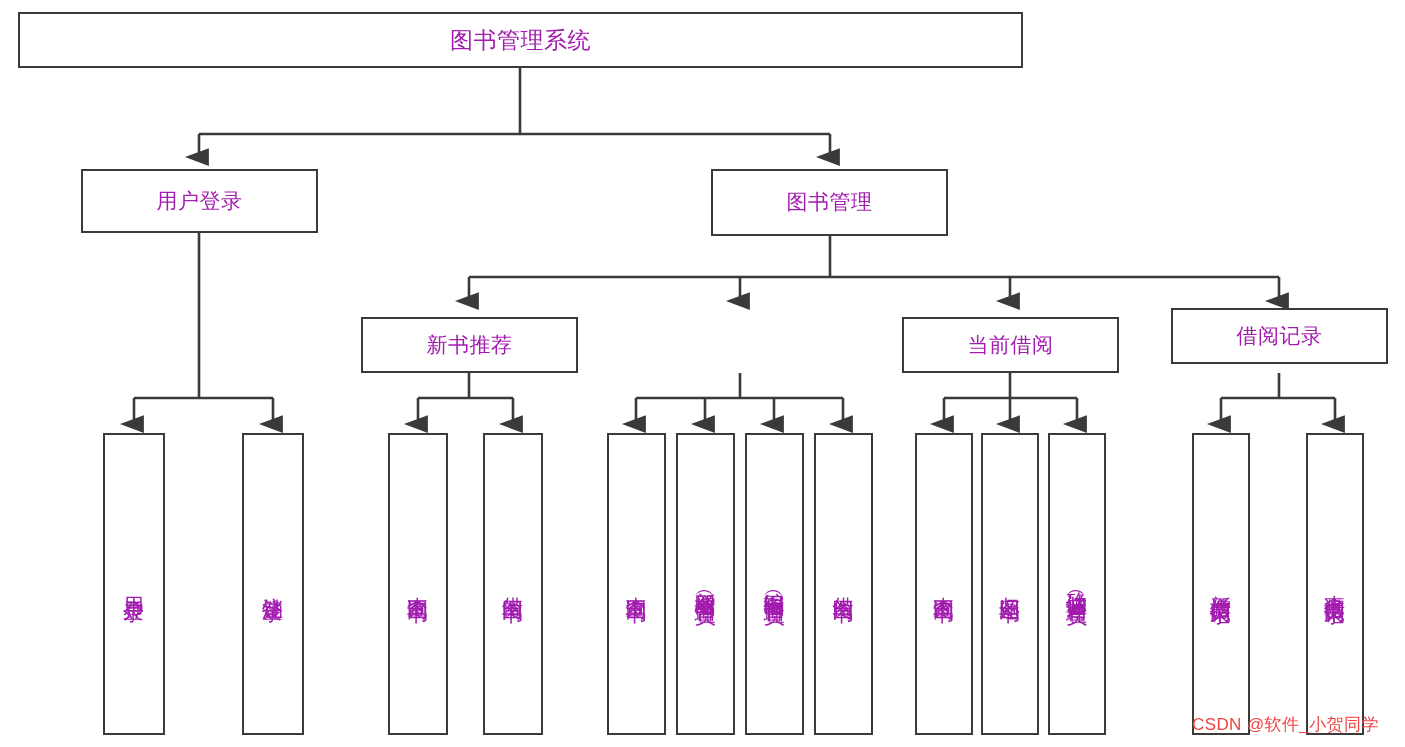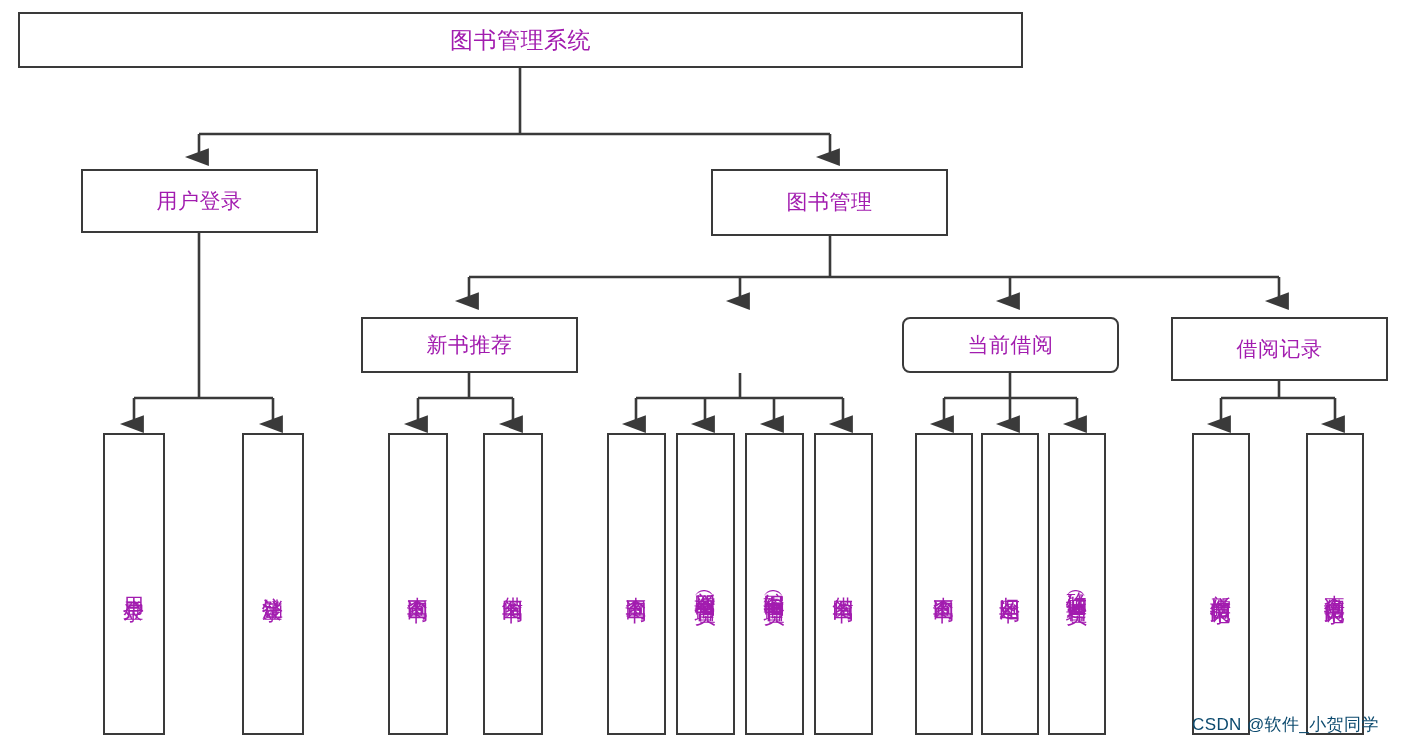--- a/index.html
+++ b/index.html
@@ -53,21 +53,21 @@
     align-items: center;
     justify-content: center;
     padding-top: 4px;
     padding-bottom: 4px;
   }
   #watermark {
     position: absolute;
     left: 1192px;
     top: 713px;
     font-size: 17px;
-    color: #0c4a6e;
+    color: #ef4444;
     white-space: nowrap;
     z-index: 3;
     letter-spacing: 0.4px;
   }
 </style>
 </head>
 <body>
 
 <div id="canvas">
 
@@ -128,24 +128,24 @@
   <div class="node" style="left:81px; top:169px; width:237px; height:64px;">
     <span class="node-label">用户登录</span>
   </div>
   <div class="node" style="left:711px; top:169px; width:237px; height:67px;">
     <span class="node-label">图书管理</span>
   </div>
 
   <div class="node" style="left:361px; top:317px; width:217px; height:56px;">
     <span class="node-label">新书推荐</span>
   </div>
-  <div class="node" style="left:902px; top:317px; width:217px; height:56px;border-radius:8px;">
+  <div class="node" style="left:902px; top:317px; width:217px; height:56px;">
     <span class="node-label">当前借阅</span>
   </div>
-  <div class="node" style="left:1171px; top:317px; width:217px; height:64px;">
+  <div class="node" style="left:1171px; top:308px; width:217px; height:56px;">
     <span class="node-label">借阅记录</span>
   </div>
 
   <div class="node vertical" style="left:103px; top:433px; width:62px; height:302px;">
     <span class="node-label">用户登录</span>
   </div>
   <div class="node vertical" style="left:242px; top:433px; width:62px; height:302px;">
     <span class="node-label">注销登录</span>
   </div>
 

